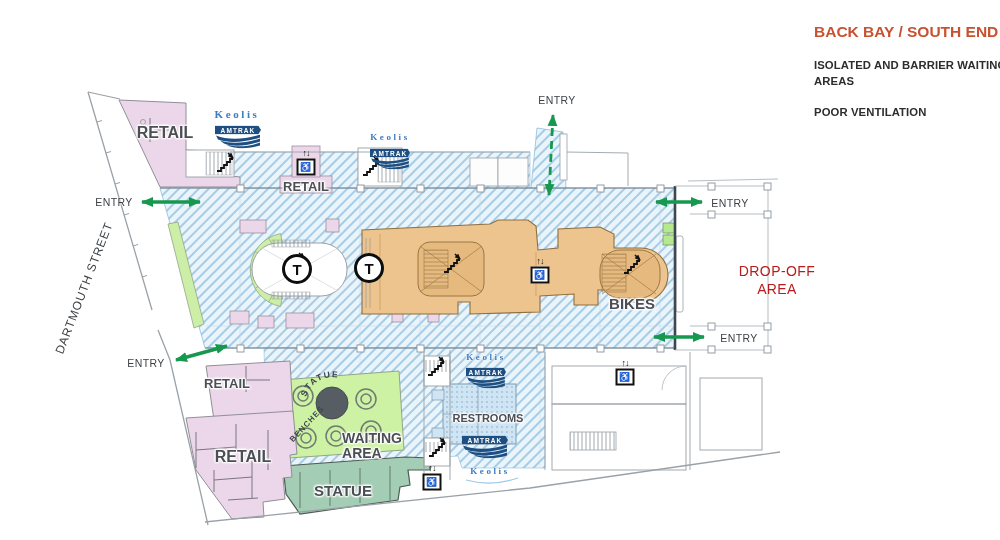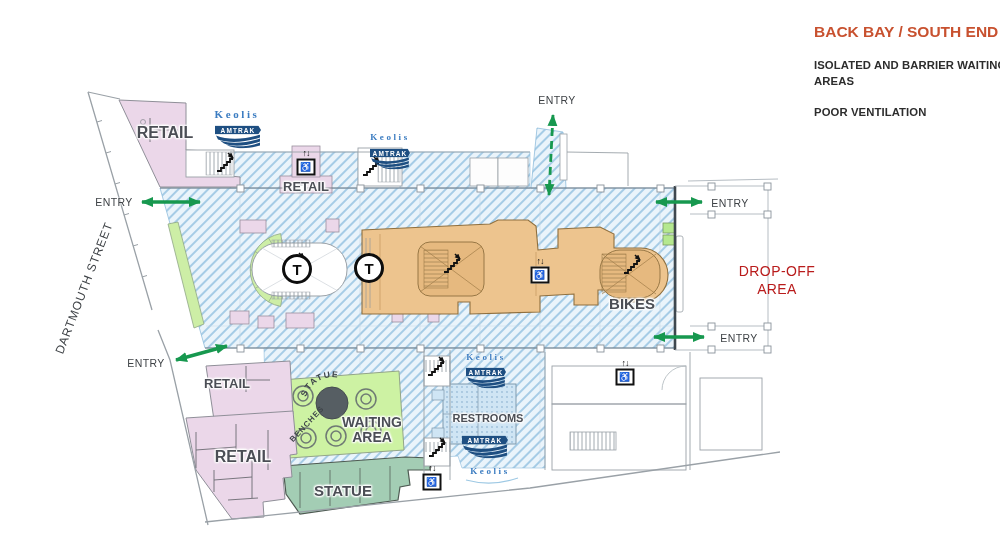--- a/index.html
+++ b/index.html
@@ -259,21 +259,21 @@
   <div class="abs entry" style="left:730px;top:203px;">ENTRY</div>
   <div class="abs entry" style="left:739px;top:338px;">ENTRY</div>
 
   <div class="abs lbl" style="left:165px;top:133px;font-size:16px;">RETAIL</div>
   <div class="abs lbl" style="left:306px;top:186px;font-size:13px;">RETAIL</div>
   <div class="abs lbl" style="left:227px;top:383px;font-size:13px;">RETAIL</div>
   <div class="abs lbl" style="left:243px;top:457px;font-size:16px;">RETAIL</div>
   <div class="abs lbl" style="left:632px;top:303px;font-size:15px;">BIKES</div>
   <div class="abs lbl" style="left:488px;top:418px;font-size:11px;">RESTROOMS</div>
   <div class="abs lbl" style="left:343px;top:490px;font-size:15px;">STATUE</div>
-  <div class="abs lbl" style="left:372px;top:430px;font-size:14px;text-align:center;line-height:1.1;">
+  <div class="abs lbl" style="left:372px;top:446px;font-size:14px;line-height:1.1;">
     <div>WAITING</div>
     <div>AREA</div>
   </div>
   <div class="abs benches" style="left:307px;top:424px;">BENCHES</div>
 
   <div class="abs dropoff" style="left:777px;top:280px;">
     <div>DROP-OFF</div>
     <div>AREA</div>
   </div>
 

